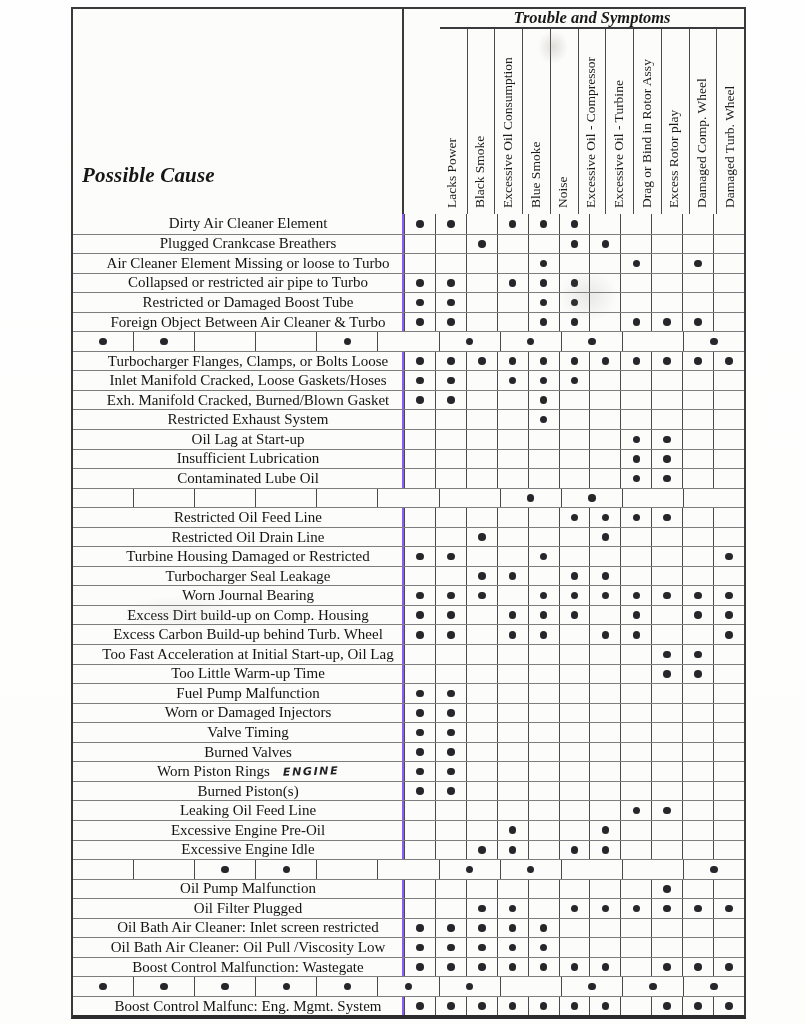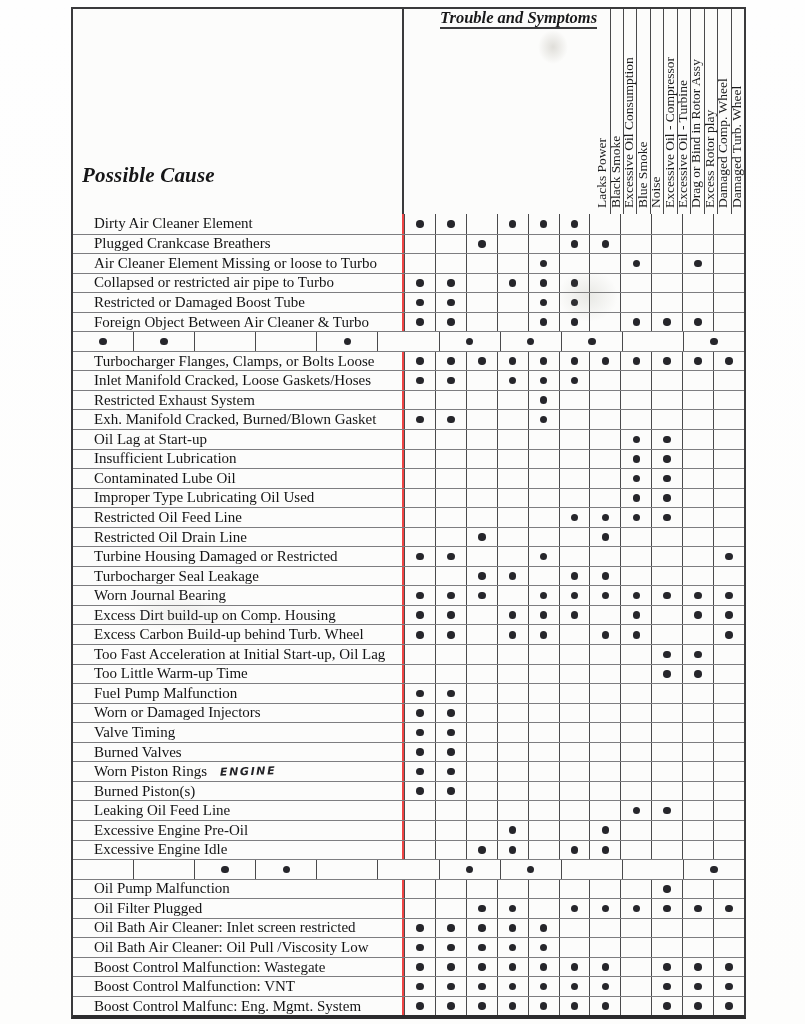--- a/index.html
+++ b/index.html
@@ -25,21 +25,21 @@
     width:331px;min-width:331px;box-sizing:border-box;
     border-right:2px solid #3a3a3c;
     display:flex;align-items:flex-end;
     padding:0 0 26px 9px;
     font-family:Liberation Serif, serif;
   }
   .pc-text{
     font-style:italic;font-weight:bold;font-size:21px;color:#161617;
     letter-spacing:.2px;
   }
-  .sym-block{flex:1;display:flex;flex-direction:row;padding-left:36px;}
+  .sym-block{flex:1;display:flex;flex-direction:column;padding-left:36px;}
   .title-strip{
     height:18px;line-height:17px;text-align:center;
     border-bottom:2px solid #3a3a3c;
     font-style:italic;font-weight:bold;font-size:16.5px;color:#19191a;
   }
   .colheads{flex:1;display:flex;}
   .colhead{
     flex:1;position:relative;box-sizing:border-box;
     border-left:1px solid #4a4a4c;
   }
@@ -51,25 +51,25 @@
     font-size:13.5px;color:#1b1b1c;
   }
   
   .row{
     display:flex;height:19.56px;box-sizing:border-box;
     border-top:1px solid #7d7d80;
   }
   .row:first-child{border-top:none;}
   .label{
     width:331px;min-width:331px;box-sizing:border-box;
-    border-right:2px solid #ef4444;
+    border-right:2px solid #8b5cf6;
     padding-left:21px;
     font-size:15px;color:#141415;
     line-height:19px;white-space:nowrap;overflow:hidden;
-    display:flex;align-items:center;
+    display:flex;align-items:center;justify-content:center;
   }
   .handwriting{
     margin-left:13px;
     font-family:"DejaVu Sans", sans-serif;
     font-style:italic;font-weight:bold;
     font-size:11px;letter-spacing:1.6px;color:#232327;
     transform:rotate(-1.5deg);
   }
   .cell{
     flex:1;position:relative;box-sizing:border-box;
@@ -380,60 +380,60 @@
             <div class="dot"></div>
           </div>
           <div class="cell"></div>
           <div class="cell"></div>
           <div class="cell"></div>
           <div class="cell"></div>
           <div class="cell"></div>
         </div>
         <div class="row">
           <div class="label">
+            <span>Exh. Manifold Cracked, Burned/Blown Gasket</span>
+          </div>
+          <div class="cell">
+            <div class="dot"></div>
+          </div>
+          <div class="cell">
+            <div class="dot"></div>
+          </div>
+          <div class="cell"></div>
+          <div class="cell"></div>
+          <div class="cell">
+            <div class="dot"></div>
+          </div>
+          <div class="cell"></div>
+          <div class="cell"></div>
+          <div class="cell"></div>
+          <div class="cell"></div>
+          <div class="cell"></div>
+          <div class="cell"></div>
+        </div>
+        <div class="row">
+          <div class="label">
             <span>Restricted Exhaust System</span>
           </div>
           <div class="cell"></div>
           <div class="cell"></div>
           <div class="cell"></div>
           <div class="cell"></div>
           <div class="cell">
             <div class="dot"></div>
           </div>
           <div class="cell"></div>
           <div class="cell"></div>
           <div class="cell"></div>
           <div class="cell"></div>
           <div class="cell"></div>
           <div class="cell"></div>
         </div>
         <div class="row">
           <div class="label">
-            <span>Exh. Manifold Cracked, Burned/Blown Gasket</span>
-          </div>
-          <div class="cell">
-            <div class="dot"></div>
-          </div>
-          <div class="cell">
-            <div class="dot"></div>
-          </div>
-          <div class="cell"></div>
-          <div class="cell"></div>
-          <div class="cell">
-            <div class="dot"></div>
-          </div>
-          <div class="cell"></div>
-          <div class="cell"></div>
-          <div class="cell"></div>
-          <div class="cell"></div>
-          <div class="cell"></div>
-          <div class="cell"></div>
-        </div>
-        <div class="row">
-          <div class="label">
             <span>Oil Lag at Start-up</span>
           </div>
           <div class="cell"></div>
           <div class="cell"></div>
           <div class="cell"></div>
           <div class="cell"></div>
           <div class="cell"></div>
           <div class="cell"></div>
           <div class="cell"></div>
           <div class="cell">
@@ -479,23 +479,20 @@
           <div class="cell">
             <div class="dot"></div>
           </div>
           <div class="cell">
             <div class="dot"></div>
           </div>
           <div class="cell"></div>
           <div class="cell"></div>
         </div>
         <div class="row">
-          <div class="label">
-            <span>Improper Type Lubricating Oil Used</span>
-          </div>
           <div class="cell"></div>
           <div class="cell"></div>
           <div class="cell"></div>
           <div class="cell"></div>
           <div class="cell"></div>
           <div class="cell"></div>
           <div class="cell"></div>
           <div class="cell">
             <div class="dot"></div>
           </div>
@@ -1075,23 +1072,20 @@
             <div class="dot"></div>
           </div>
           <div class="cell">
             <div class="dot"></div>
           </div>
           <div class="cell">
             <div class="dot"></div>
           </div>
         </div>
         <div class="row">
-          <div class="label">
-            <span>Boost Control Malfunction: VNT</span>
-          </div>
           <div class="cell">
             <div class="dot"></div>
           </div>
           <div class="cell">
             <div class="dot"></div>
           </div>
           <div class="cell">
             <div class="dot"></div>
           </div>
           <div class="cell">

